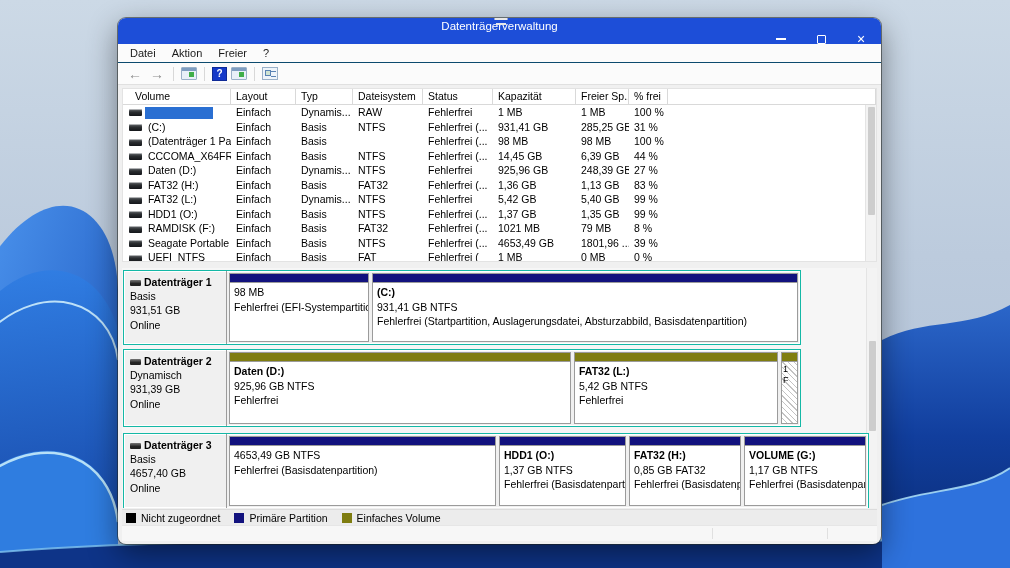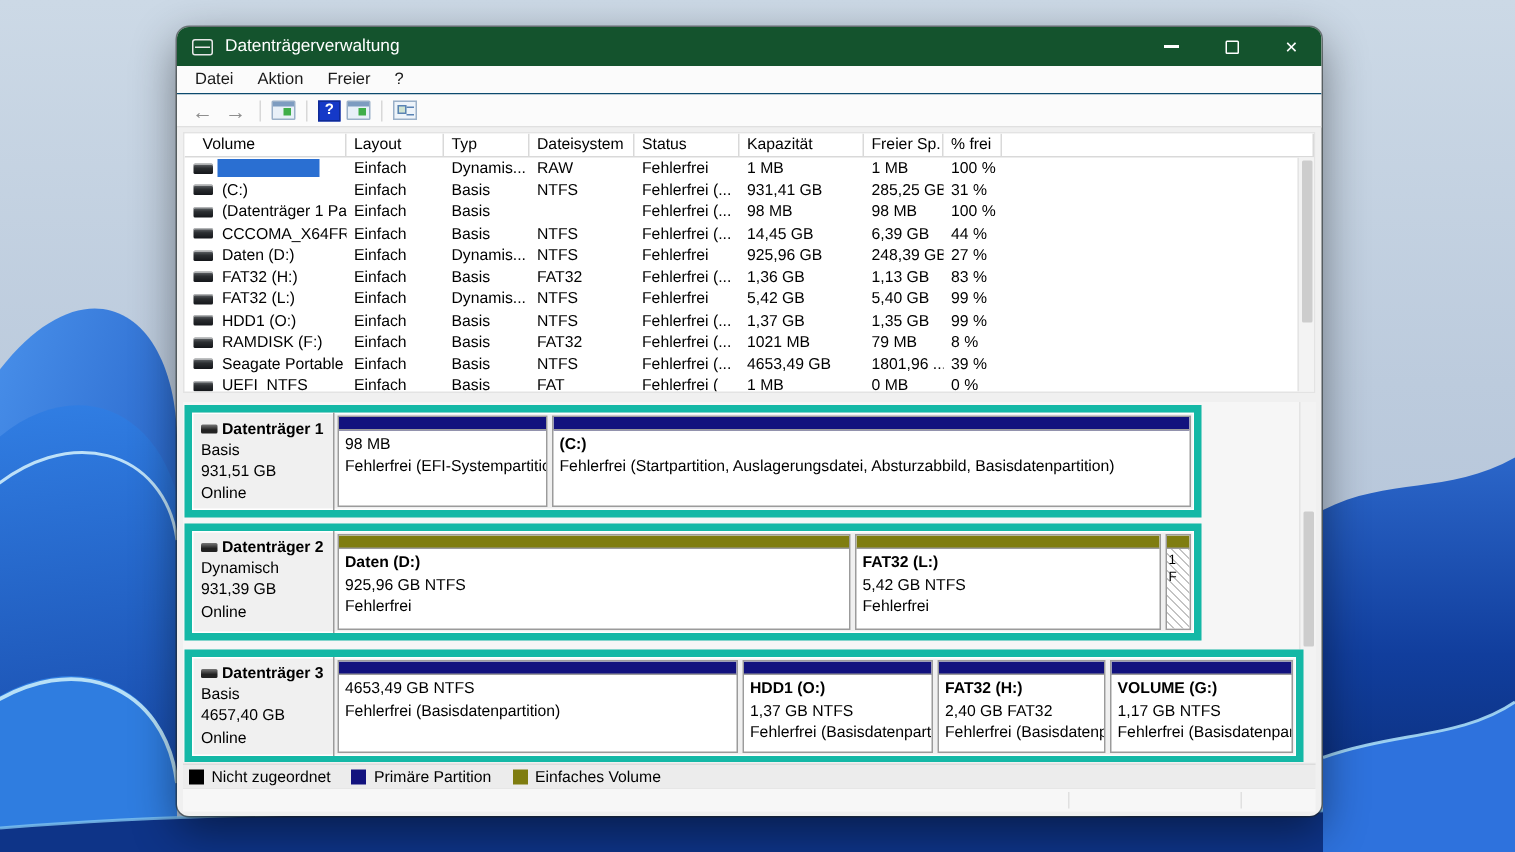--- a/index.html
+++ b/index.html
@@ -6,22 +6,22 @@
   html,body { width:1010px; height:568px; overflow:hidden;
     font-family:"Liberation Sans", sans-serif; }
   .desktop { position:relative; width:1010px; height:568px; overflow:hidden;
     background:linear-gradient(180deg,#ccd9e6 0%,#bccbdd 45%,#aebfd6 100%); }
   .wallpaper { position:absolute; inset:0; }
 
   
   .window { position:absolute; left:118px; top:18px; width:763px; height:526px;
     border-radius:8px; background:#f0f0f0; overflow:hidden;
     box-shadow:0 10px 30px rgba(0,0,0,.45), 0 0 0 1px rgba(40,45,40,.55); }
-  .titlebar { position:absolute; left:0; top:0; right:0; height:26px; background:#14532d;
-    display:flex; align-items:center; color:#fff; font-size:11.5px; }
+  .titlebar { position:absolute; left:0; top:0; right:0; height:26px; background:#1d4ed8;
+    display:flex; align-items:center; color:#fff; font-size:11.5px;flex-direction:column; }
   .app-icon { width:14px; height:11px; margin:0 8px 0 10px; border:1.5px solid #e8e8e8;
     border-radius:2px; position:relative; }
   .app-icon::after { content:""; position:absolute; left:1px; right:1px; top:4px; height:1.5px; background:#e8e8e8; }
   .captions { margin-left:auto; display:flex; height:100%; }
   .cap { width:40px; height:100%; display:flex; align-items:center; justify-content:center; color:#fff; }
   .glyph-min { width:10px; height:1.5px; background:#fff; display:inline-block; }
   .glyph-max { width:9px; height:9px; border:1.5px solid #fff; border-radius:1px; display:inline-block; }
   .glyph-close { font-size:14px; line-height:1; }
 
   .menubar { position:absolute; left:0; top:26px; right:0; height:19px; background:#fbfbfb;
@@ -55,21 +55,21 @@
   .vol-ico { display:inline-block; width:13px; height:7px; margin:0 3px 0 1px; border-radius:1px;
     background:linear-gradient(180deg,#6b6f73 0%,#2b2e31 45%,#14161a 100%); vertical-align:middle;
     box-shadow:inset 0 1px 0 rgba(255,255,255,.5); }
   .sel-block { display:inline-block; width:68px; height:12px; vertical-align:middle; }
   .vscroll { position:absolute; right:0; width:11px; background:#f3f3f3; border-left:1px solid #e4e4e4; }
   .vthumb { position:absolute; left:2px; width:7px; background:#cdcdcd; border-radius:1px; }
 
   
   .graphpane { position:absolute; left:4px; top:250px; width:755px; height:240px;
     background:#f6f6f6; overflow:hidden; font-size:10.5px; }
-  .band { position:absolute; left:1px; background:#f0f0f0; border:5px solid #14b8a6;
+  .band { position:absolute; left:1px; background:#f0f0f0; border:1px solid #14b8a6;
     box-shadow:inset 0 0 0 1px #ffffff; display:flex; }
   .bandinfo { width:103px; padding:4px 2px 2px 6px; border-right:1px solid #9b9b9b; line-height:1.35; }
   .bandinfo .bi-title { font-weight:bold; white-space:nowrap; }
   .disk-ico { display:inline-block; width:11px; height:6px; margin-right:3px;
     background:linear-gradient(180deg,#777 0%,#222 60%); border-radius:1px; vertical-align:middle; }
   .parts { position:relative; flex:1; display:flex; gap:3px; padding:2px; }
   .part { border:1px solid #9b9b9b; background:#fff; display:flex; flex-direction:column; overflow:hidden; }
   .phead { height:9px; border-bottom:1px solid #9b9b9b; }
   .pbody { flex:1; padding:2px 4px; line-height:1.4; white-space:nowrap; overflow:hidden; }
   .pbody .ptitle { font-weight:bold; }
@@ -304,20 +304,21 @@
               <div class="phead" style="background: rgb(18, 18, 126);"></div>
               <div class="pbody">
                 <div>98 MB</div>
                 <div>Fehlerfrei (EFI-Systempartitio</div>
               </div>
             </div>
             <div class="part" style="width: 426px; flex: 0 0 426px;">
               <div class="phead" style="background: rgb(18, 18, 126);"></div>
               <div class="pbody">
                 <div class="ptitle">(C:)</div>
+                <div>931,41 GB NTFS</div>
                 <div>Fehlerfrei (Startpartition, Auslagerungsdatei, Absturzabbild, Basisdatenpartition)</div>
               </div>
             </div>
           </div>
         </div>
         <div class="band" style="top: 81px; height: 78px; width: 678px;">
           <div class="bandinfo">
             <div class="bi-title"><span class="disk-ico"></span>Datenträger 2</div>
             <div>Dynamisch</div>
             <div>931,39 GB</div>
@@ -369,21 +370,21 @@
               <div class="pbody">
                 <div class="ptitle">HDD1  (O:)</div>
                 <div>1,37 GB NTFS</div>
                 <div>Fehlerfrei (Basisdatenpart</div>
               </div>
             </div>
             <div class="part" style="width: 112px; flex: 0 0 112px;">
               <div class="phead" style="background: rgb(18, 18, 126);"></div>
               <div class="pbody">
                 <div class="ptitle">FAT32  (H:)</div>
-                <div>2,40 GB FAT32</div>
+                <div>0,85 GB FAT32</div>
                 <div>Fehlerfrei (Basisdatenpart</div>
               </div>
             </div>
             <div class="part" style="width: 122px; flex: 0 0 122px;">
               <div class="phead" style="background: rgb(18, 18, 126);"></div>
               <div class="pbody">
                 <div class="ptitle">VOLUME  (G:)</div>
                 <div>1,17 GB NTFS</div>
                 <div>Fehlerfrei (Basisdatenpar</div>
               </div>

